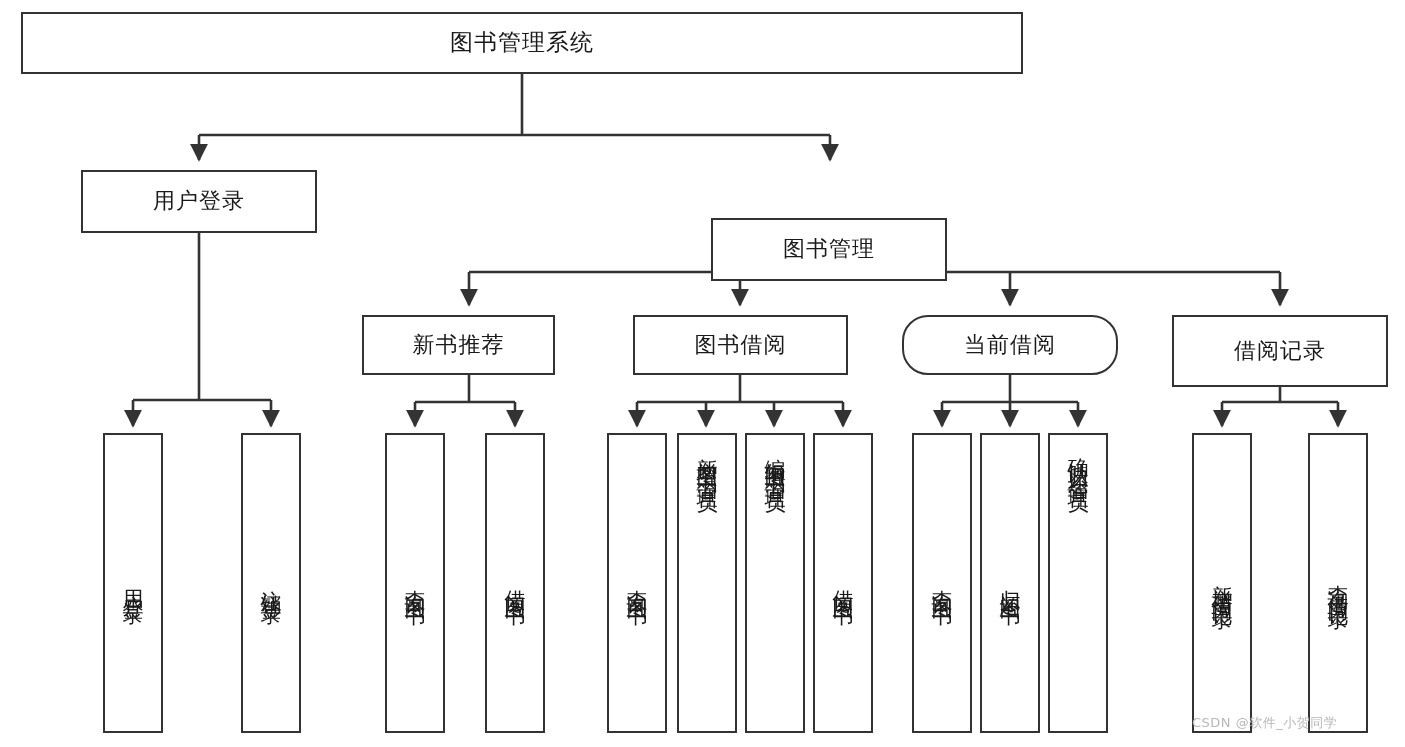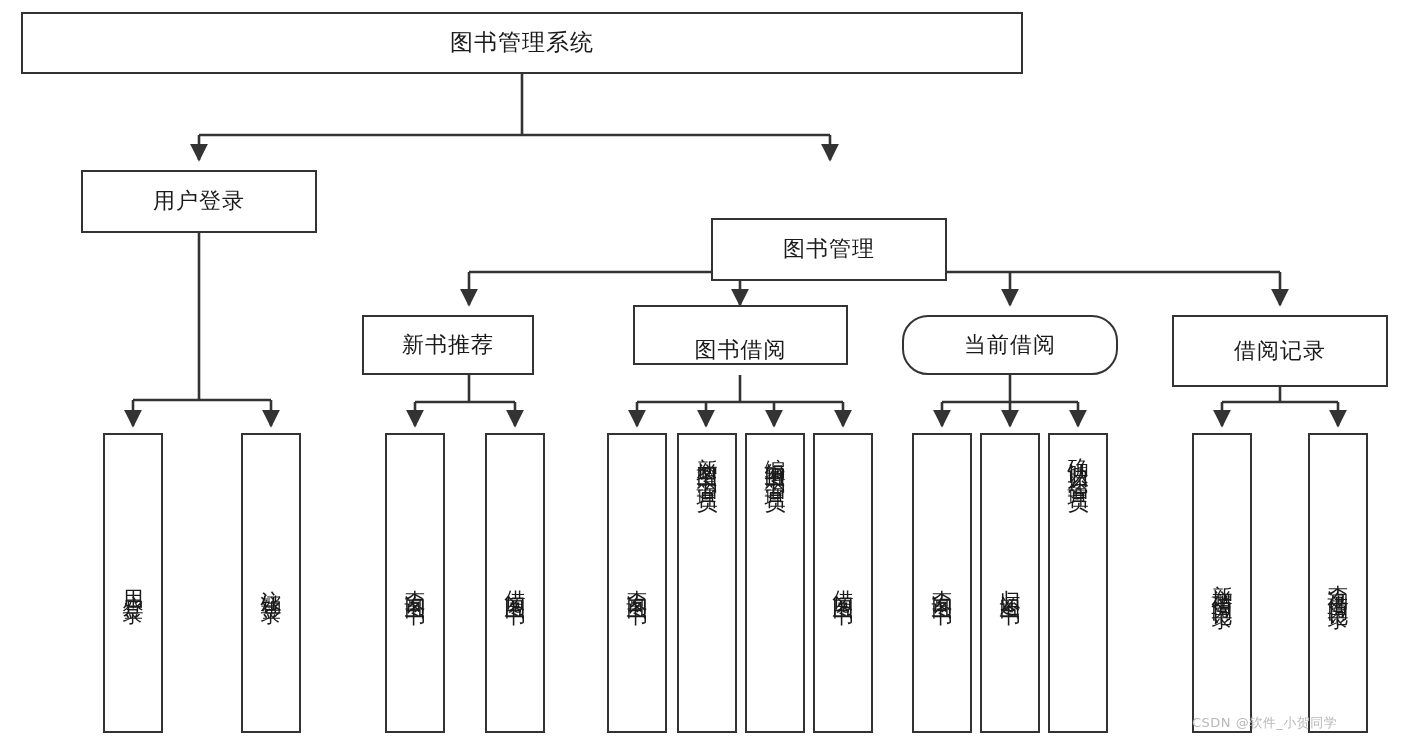--- a/index.html
+++ b/index.html
@@ -130,25 +130,25 @@
   </div>
 
   <div class="node horiz" style="left:81px; top:170px; width:236px; height:63px;">
     <span>用户登录</span>
   </div>
 
   <div class="node horiz" style="left:711px; top:170px; width:236px; height:63px;margin-top:48px;">
     <span>图书管理</span>
   </div>
 
-  <div class="node horiz" style="left:362px; top:315px; width:172px; height:60px;">
+  <div class="node horiz" style="left:362px; top:315px; width:193px; height:60px;">
     <span>新书推荐</span>
   </div>
 
-  <div class="node horiz" style="left:633px; top:305px; width:215px; height:60px;align-items:flex-end;">
+  <div class="node horiz" style="left:633px; top:315px; width:215px; height:60px;">
     <span>图书借阅</span>
   </div>
 
   <div class="node horiz" style="left:902px; top:315px; width:216px; height:60px;border-radius:26px;">
     <span>当前借阅</span>
   </div>
 
   <div class="node horiz" style="left:1172px; top:315px; width:216px; height:72px;">
     <span>借阅记录</span>
   </div>

